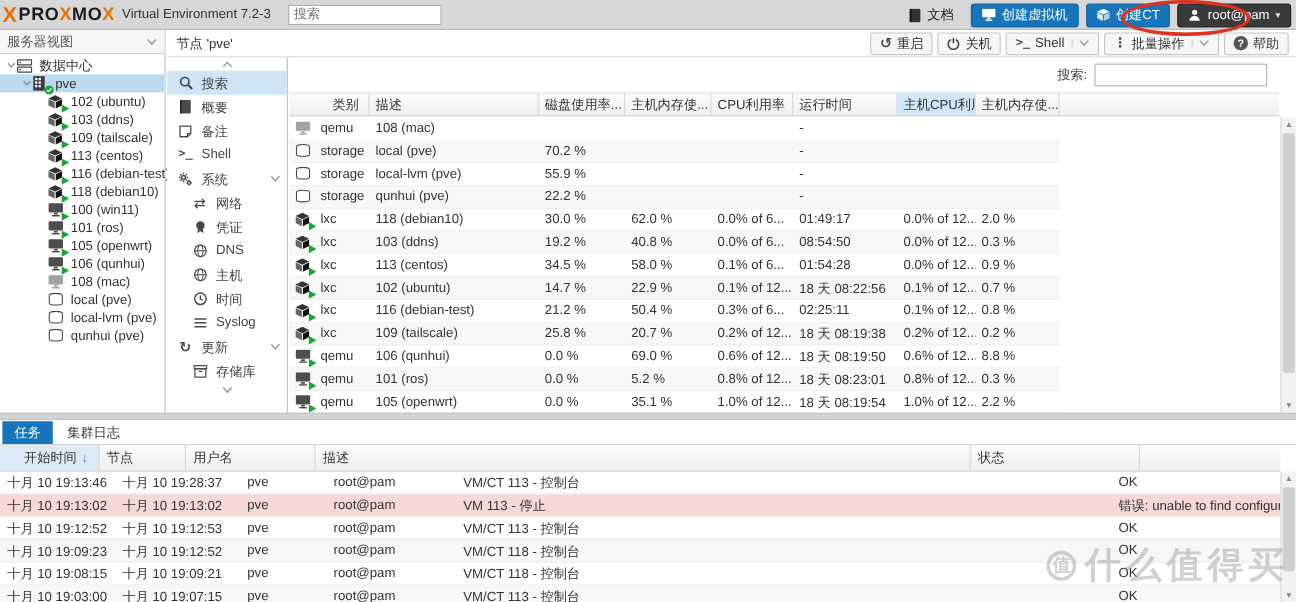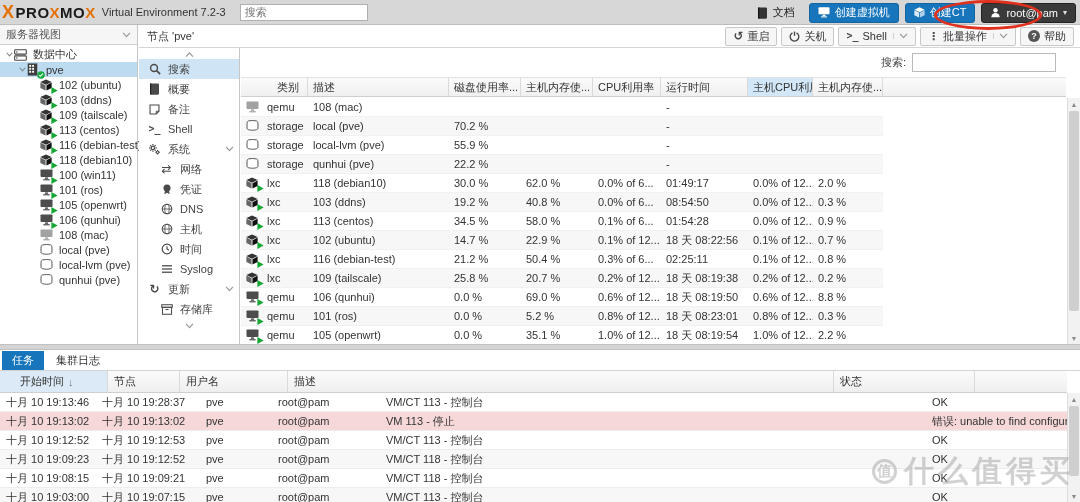--- a/index.html
+++ b/index.html
@@ -1180,21 +1180,21 @@
   </div>
 
   <div class="splitter"></div>
 
   <div class="bottom">
     <div class="tabbar" id="tabbar">
         <div class="tab active">任务</div>
         <div class="tab">集群日志</div>
       </div>
     <div class="bhead" id="bhead">
-        <div class="bth sorted" style="width: 108px; padding-left: 20px;">
+        <div class="bth sorted" style="width: 83px; padding-left: 20px;">
           <span>开始时间</span>
           <span style="color: rgb(119, 119, 119);">↓</span>
         </div>
         <div class="bth" style="width: 72px;">
           <span>节点</span>
         </div>
         <div class="bth" style="width: 108px;">
           <span>用户名</span>
         </div>
         <div class="bth" style="width: 546px;">

